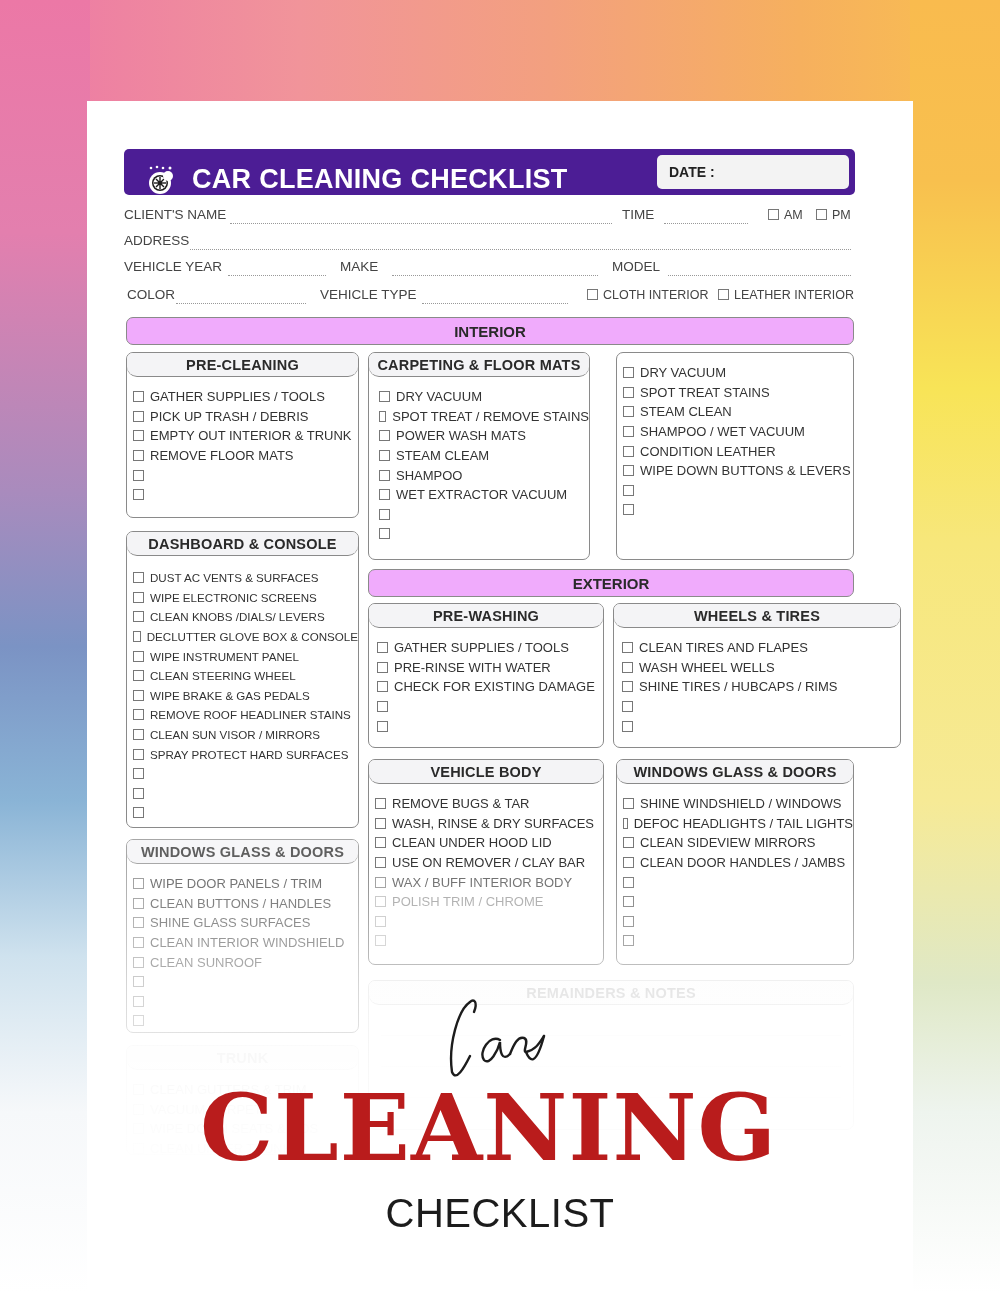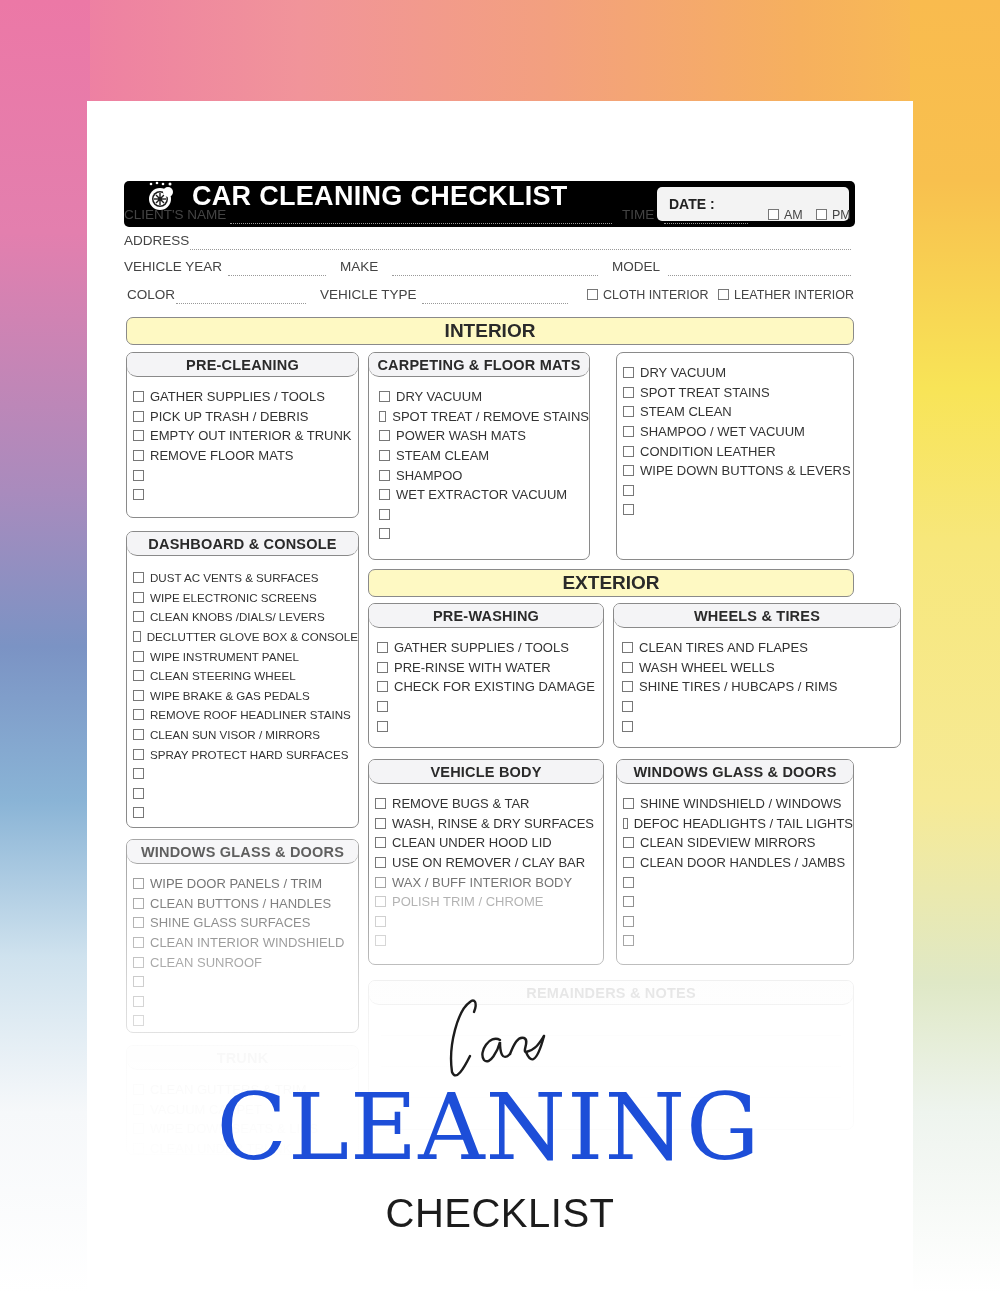--- a/index.html
+++ b/index.html
@@ -27,22 +27,22 @@
     position: absolute; left: 87px; top: 101px; width: 826px; height: 1192px;
     background: #fff;
   }
   .fade {
     position: absolute; left: 87px; top: 860px; width: 826px; height: 433px;
     background: linear-gradient(180deg, rgba(255,255,255,0) 0%, rgba(255,255,255,0.55) 30%, rgba(255,255,255,0.85) 55%, #ffffff 80%);
     pointer-events: none;
   }
   .header-bar {
     position: absolute; left: 124px; top: 149px; width: 731px; height: 46px;
-    background: #000000; border-radius: 5px;
-    display: flex; align-items: flex-start; margin-top: 32px;
+    background: #4c1d95; border-radius: 5px;
+    display: flex; align-items: flex-end;
   }
   .logo {
     width: 30px; height: 30px; margin-left: 22px; margin-right: 16px;
     display: flex; align-items: center; justify-content: center;
   }
   .header-title {
     color: #fff; font-weight: bold; font-size: 27px; letter-spacing: 0.3px;
   }
   .date-box {
     position: absolute; right: 6px; top: 6px; width: 192px; height: 34px;
@@ -53,22 +53,22 @@
   .field-row { position: absolute; left: 124px; width: 731px; height: 20px; font-size: 13.5px; color: #444; }
   .field { position: absolute; top: 0; white-space: nowrap; }
   .line { position: absolute; top: 16px; border-bottom: 1px dotted #999; height: 1px; }
   .cb {
     display: inline-block; width: 11px; height: 11px; border: 1px solid #777;
     vertical-align: -1px; margin-right: 5px; background: #fff;
   }
   .opt { position: absolute; top: 1px; font-size: 12.5px; color: #444; white-space: nowrap; }
   .section-banner {
     position: absolute; height: 28px; border: 1.5px solid #8a8a8a; border-radius: 7px;
-    background: #fef9c3; display: flex; align-items: center; justify-content: center;
-    font-weight: bold; font-size: 19px; color: #2a2a2a;
+    background: #f0abfc; display: flex; align-items: center; justify-content: center;
+    font-weight: bold; font-size: 15px; color: #2a2a2a;
   }
   .card {
     position: absolute; border: 1.5px solid #8a8a8a; border-radius: 7px; background: #fff;
   }
   .card-head {
     height: 24px; border-bottom: 1.5px solid #8a8a8a; border-radius: 6px 6px 10px 10px;
     background: #f4f4f6; display: flex; align-items: center; justify-content: center;
     font-weight: bold; font-size: 14.5px; color: #2a2a2a; letter-spacing: 0.2px;
   }
   .items { padding: 10px 0 0 6px; }
@@ -78,22 +78,22 @@
   .faint1 { opacity: 0.75; }
   .faint2 { opacity: 0.45; }
   .faint3 { opacity: 0.25; }
   .faint4 { opacity: 0.12; }
   .notes-lines div { height: 1px; border-bottom: 1px solid #eee; margin: 30px 12px 0; }
   .script {
     position: absolute; left: 440px; top: 990px; width: 120px; height: 90px;
   }
   .big-title {
     position: absolute; left: 0; width: 977px; top: 1078px; text-align: center;
-    font-family: "DejaVu Serif", "Liberation Serif", serif; font-weight: normal;
-    font-size: 92px; color: #1d4ed8; letter-spacing: 1px; line-height: 100px;
+    font-family: "DejaVu Serif", "Liberation Serif", serif; font-weight: bold;
+    font-size: 92px; color: #b91c1c; letter-spacing: 1px; line-height: 100px;
   }
   .sub-title {
     position: absolute; left: 0; width: 1000px; top: 1191px; text-align: center;
     font-family: "Liberation Sans", sans-serif; font-size: 40px; color: #1c1c1c; letter-spacing: 0.5px;
   }
 </style>
 </head>
 <body>
 
 <div class="bg"></div>

